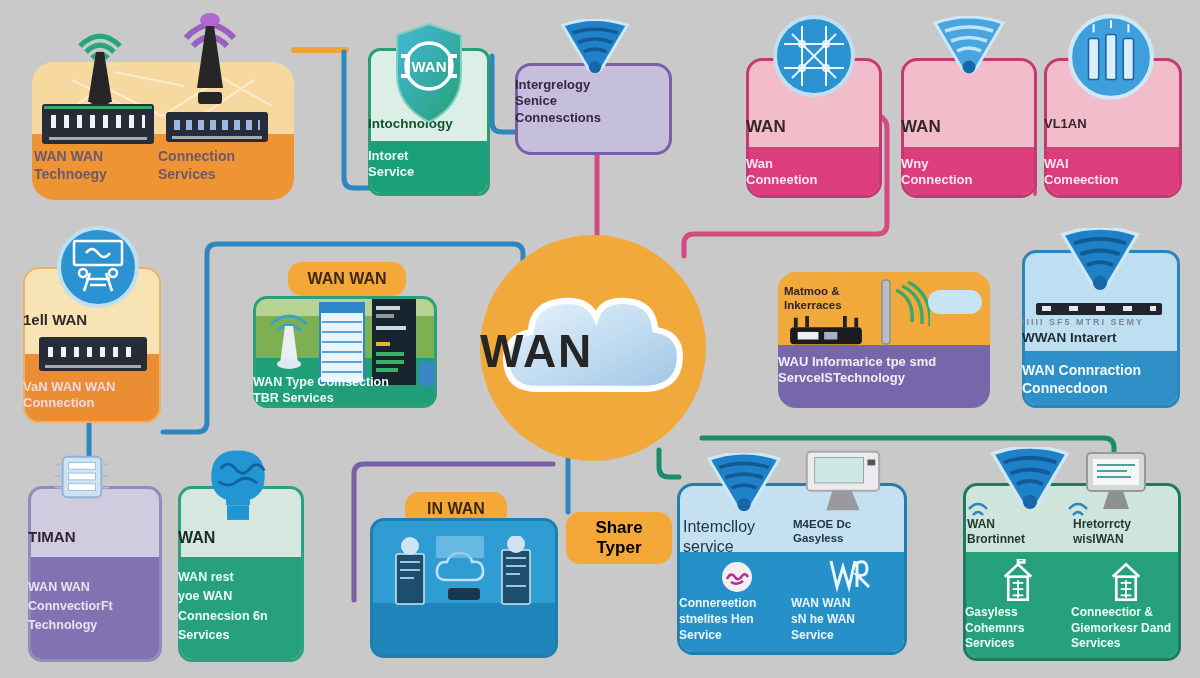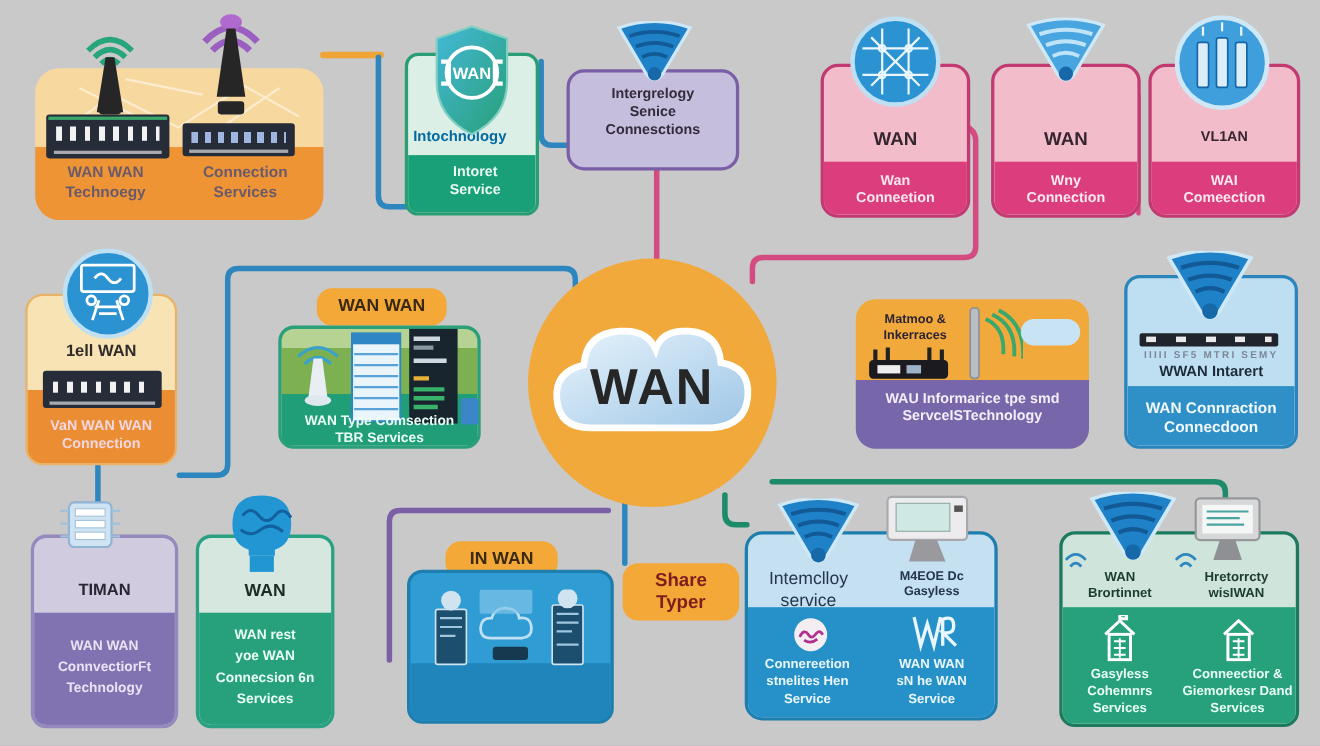--- a/index.html
+++ b/index.html
@@ -1,30 +1,30 @@
 <!DOCTYPE html>
 <html><head>
 <meta charset="utf-8">
 <style>
   html,body{margin:0;padding:0;background:#b9b9b9;}
   #canvas{position:relative;width:1200px;height:678px;background:#c9c9c9;overflow:hidden;
           font-family:"Liberation Sans", sans-serif;}
   .abs{position:absolute;}
-  .t{position:absolute;text-align:center;line-height:1.25;}
+  .t{position:absolute;text-align:left;line-height:1.25;}
   .box{position:absolute;box-sizing:border-box;}
   .switch{position:absolute;background:#262c38;border-radius:3px;}
   .switch::before{content:"";position:absolute;left:8%;right:8%;top:28%;height:32%;
      background:repeating-linear-gradient(90deg,#f2f2f2 0 5px,transparent 5px 13px);}
   .switch::after{content:"";position:absolute;left:6%;right:6%;bottom:10%;height:3px;background:rgba(255,255,255,.6);}
   .switch.blue::before{background:repeating-linear-gradient(90deg,#9fb6e0 0 6px,transparent 6px 12px);}
   .bar{position:absolute;background:#20242c;border-radius:2px;}
   .bar::before{content:"";position:absolute;left:6px;right:6px;top:3px;height:5px;
      background:repeating-linear-gradient(90deg,#e8e8e8 0 9px,transparent 9px 27px);}
   .pill{position:absolute;background:#f4a838;border-radius:14px;display:flex;align-items:center;
-        justify-content:center;font-weight:700;color:#7f1d1d;}
+        justify-content:center;font-weight:700;color:#000000;}
   svg{display:block;}
 </style>
 </head>
 <body>
 
 <div id="canvas">
 
   <svg class="abs" style="left:0;top:0;z-index:0" width="1200" height="678" viewBox="0 0 1200 678" fill="none" stroke-linecap="round">
     <path d="M294,50 H346" stroke="#f0a436" stroke-width="6"></path>
     <path d="M344,52 V178 Q344,188 354,188 H370" stroke="#2d86be" stroke-width="5"></path>
@@ -74,21 +74,21 @@
   </div>
 
   <div class="abs" style="left:368px;top:48px;width:122px;height:148px;z-index:1">
     <div class="box" style="left:0;top:0;width:122px;height:148px;border:3px solid #2a9d74;border-radius:12px;background:#dcefe7;overflow:hidden">
       <div class="abs" style="left:0;right:0;bottom:0;height:52px;background:#19a078"></div>
     </div>
     <div class="t" style="left:0;top:100px;width:128px;font-size:13px;font-weight:700;color:#eafaf3;z-index:2">
       <div>Intoret</div>
         <div>Service</div>
     </div>
-    <div class="t" style="left:0;top:68px;width:100px;font-size:13.5px;font-weight:700;color:#0369a1;z-index:2">Intochnology</div>
+    <div class="t" style="left:0;top:68px;width:100px;font-size:13.5px;font-weight:700;color:#14532d;z-index:2">Intochnology</div>
     <svg class="abs" style="left:23px;top:-26px;z-index:3" width="76" height="102" viewBox="0 0 76 102">
       <defs>
           <linearGradient id="sg" x1="0" y1="0" x2="1" y2="1">
         <stop offset="0" stop-color="#45b8d8"></stop>
             <stop offset="1" stop-color="#27a077"></stop>
           </linearGradient>
         </defs>
       <path d="M38,2 L70,13 V52 Q70,84 38,100 Q6,84 6,52 V13 Z" fill="url(#sg)" stroke="#7fd0c0" stroke-width="2"></path>
       <circle cx="38" cy="44" r="23" fill="none" stroke="#ffffff" stroke-width="3.5"></circle>
       <path d="M10,34 h7 v20 h-7 M66,34 h-7 v20 h7" stroke="#ffffff" stroke-width="4" fill="none"></path>

